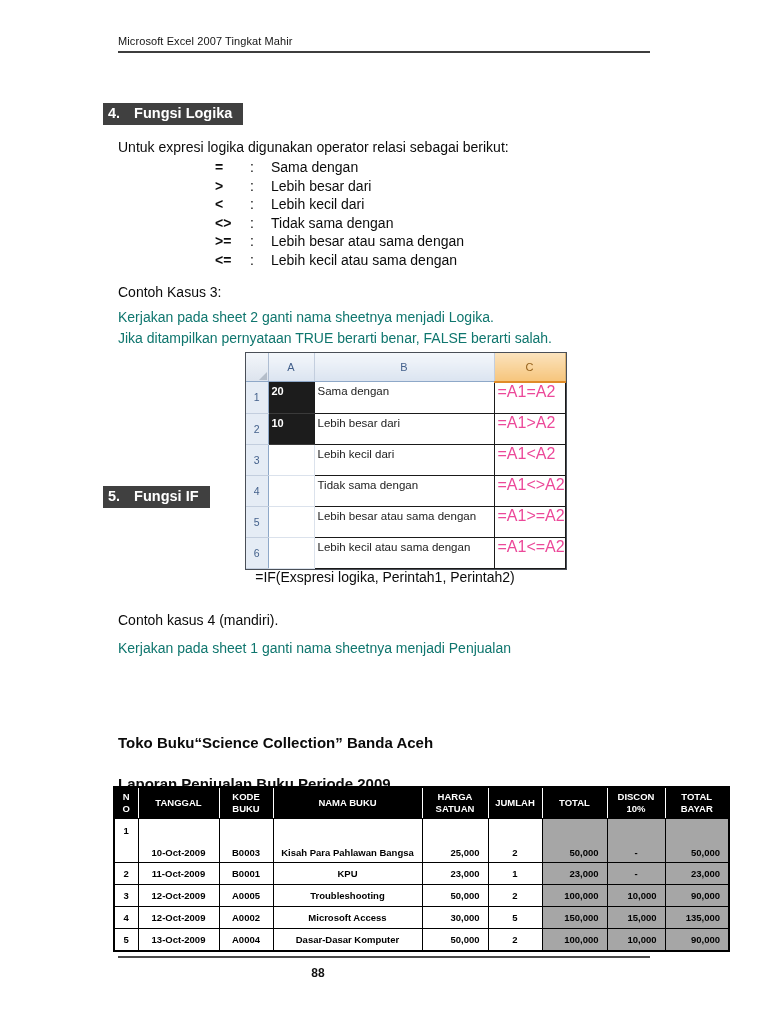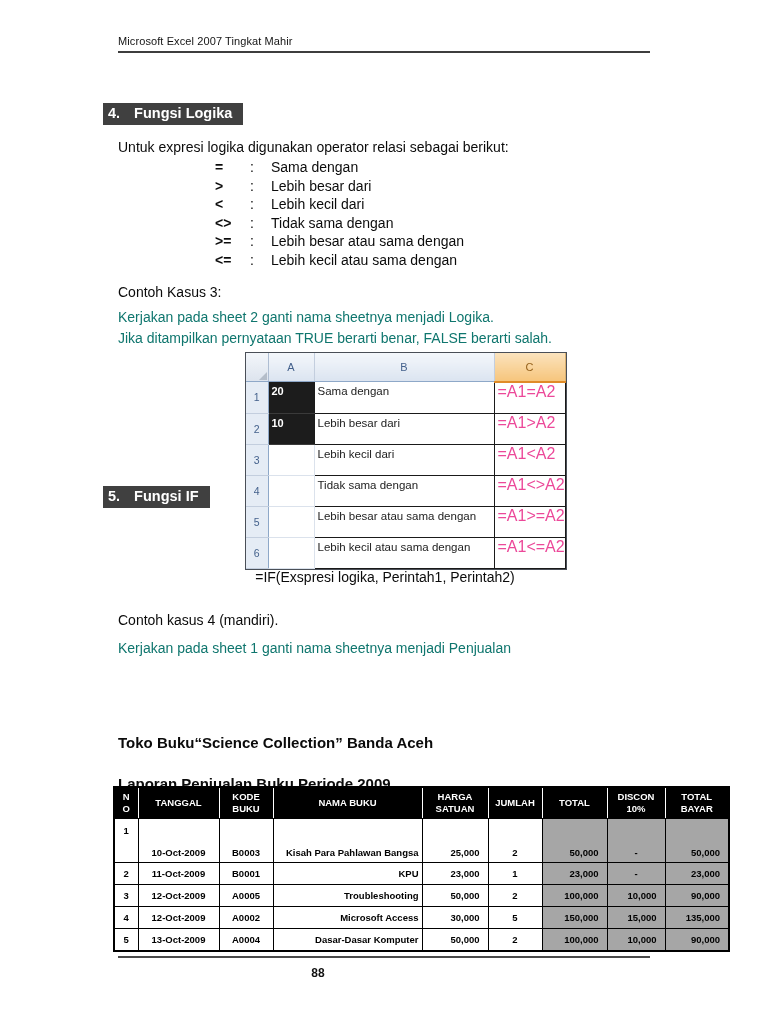--- a/index.html
+++ b/index.html
@@ -100,21 +100,21 @@
     border:1px solid #fff; border-bottom:1px solid #000;
     white-space:pre-line; line-height:1.25; height:28px; padding:1px 2px;
     text-align:center; vertical-align:middle;
   }
   .sales td {
     border:1px solid #000; background:#fff; height:19px;
     padding:1px 3px; vertical-align:middle; white-space:nowrap; overflow:hidden;
   }
   .sales td.gray { background:#a6a6a6; }
   .sales td.ctr { text-align:center; }
-  .sales td.lft { text-align:right; padding-left:3px; }
+  .sales td.lft { text-align:center; padding-left:3px; }
   .sales td.rgt { text-align:right; padding-right:8px; }
   .sales tr.r1 td { height:33px; vertical-align:bottom; padding-bottom:4px; }
   .sales tr.r1 td.no-cell { vertical-align:top; padding-top:6px; }
 </style>
 </head>
 <body>
 
 <div class="page">
 
   <div class="doc-header">

